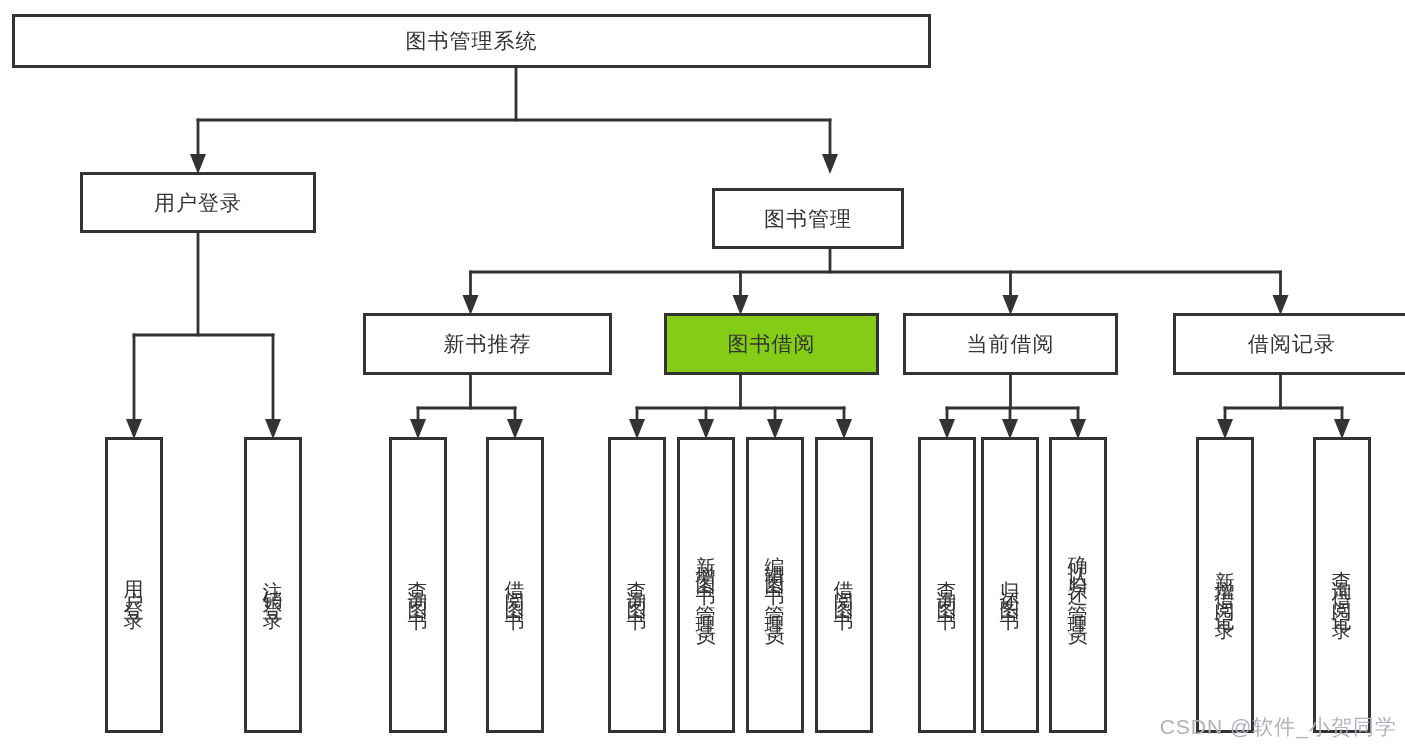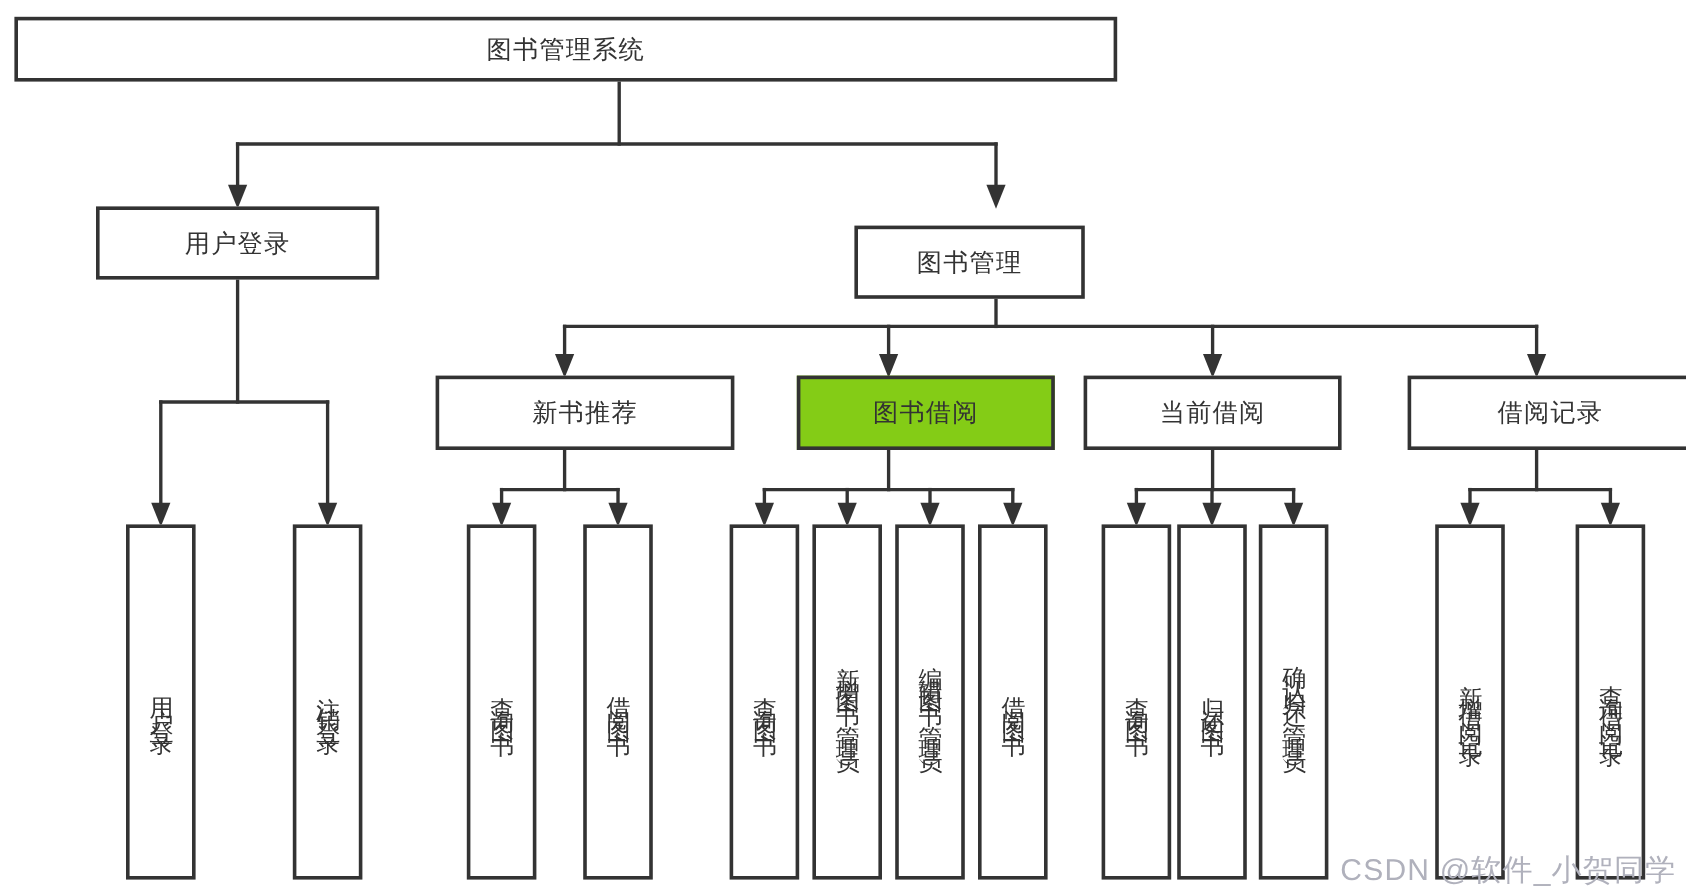--- a/index.html
+++ b/index.html
@@ -45,21 +45,21 @@
     text-orientation: mixed;
     font-size: 20px;
     letter-spacing: 10px;
     line-height: 1;
   }
   .watermark {
     position: absolute;
     right: 8px;
     bottom: 6px;
     z-index: 5;
-    font-size: 25px;
+    font-size: 21px;
     letter-spacing: 1px;
     pointer-events: none;
   }
 </style>
 </head>
 <body>
 
 <div class="canvas">
   <svg id="edge-layer" width="1405" height="747" viewBox="0 0 1405 747">
       <line x1="516" y1="68" x2="516" y2="120" stroke="#333333" stroke-width="2.8" stroke-linecap="square"></line>

